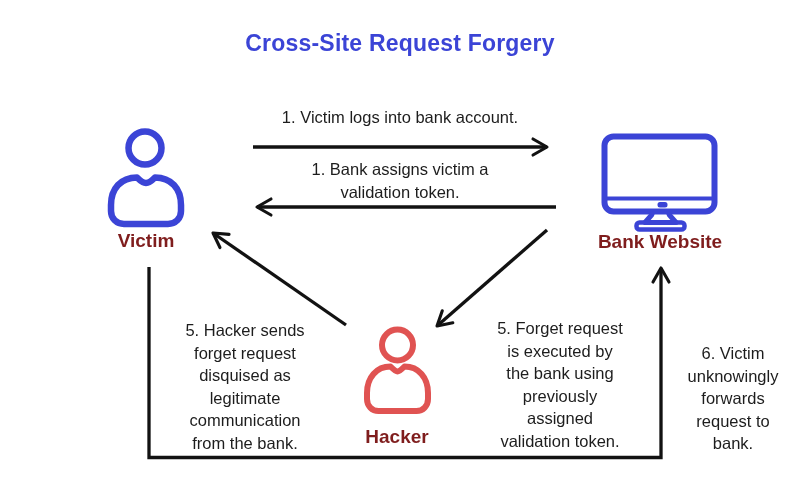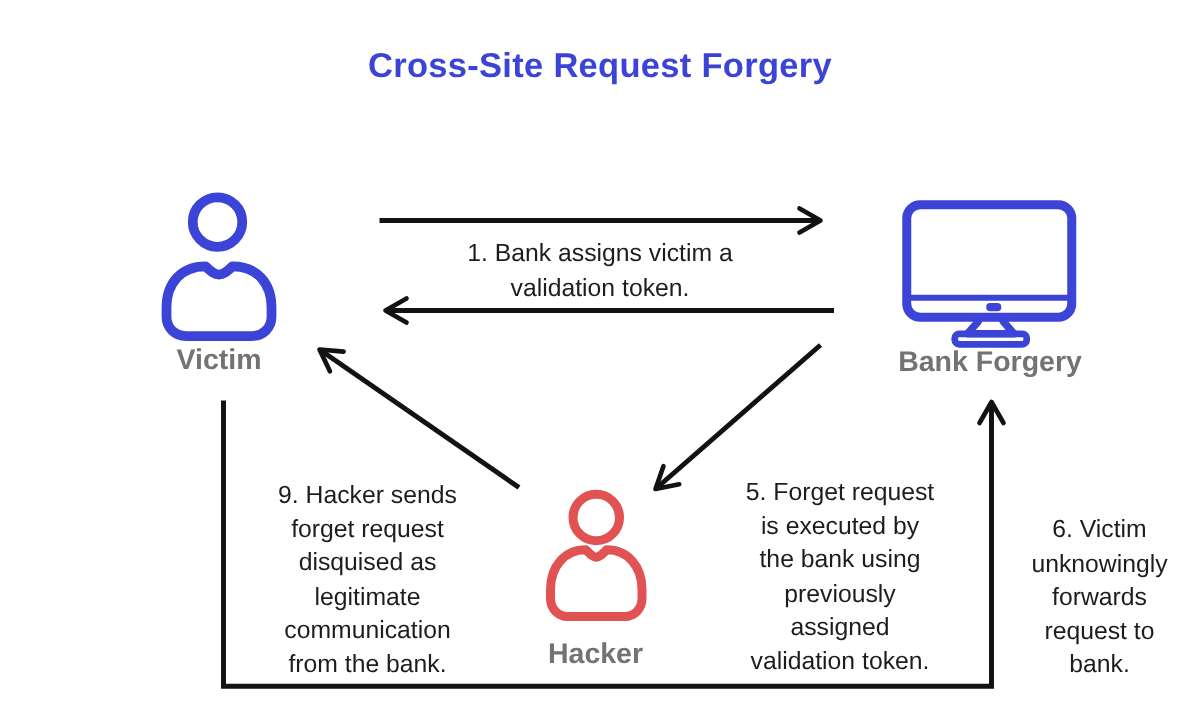--- a/index.html
+++ b/index.html
@@ -15,21 +15,21 @@
   .step{
     position:absolute;color:#1d1d1d;text-align:center;white-space:pre-line;
     font-size:16.5px;line-height:22.5px;
   }
   .step1{top:106px;left:200px;width:400px;}
   .step2{top:158px;left:290px;width:220px;}
   .step3{top:319px;left:166px;width:158px;}
   .step4{top:342px;left:671px;width:124px;}
   .step5{top:317px;left:480px;width:160px;}
   .actor-label{
-    position:absolute;color:#737373;text-align:center;
+    position:absolute;color:#7f1d1d;text-align:center;
     font-size:19px;font-weight:bold;
   }
   .victim-label{top:230px;left:76px;width:140px;}
   .bank-label{top:231px;left:580px;width:160px;}
   .hacker-label{top:426px;left:327px;width:140px;}
   .icon-stroke{fill:none;stroke-linecap:round;stroke-linejoin:round;}
   .flow{fill:none;stroke:var(--line);stroke-width:3.3;}
 </style>
 </head>
 <body>
@@ -68,26 +68,27 @@
     <line class="flow" x1="556" y1="207" x2="257" y2="207" marker-end="url(#arrowhead)"></line>
 
     <line class="flow" x1="346" y1="325" x2="213" y2="233" marker-end="url(#arrowhead)"></line>
 
     <line class="flow" x1="547" y1="230" x2="437" y2="326" marker-end="url(#arrowhead)"></line>
 
     <path class="flow" d="M149 267 L149 457.5 L661 457.5 L661 268" marker-end="url(#arrowhead)"></path>
   </svg>
 
   <div class="actor-label victim-label">Victim</div>
-  <div class="actor-label bank-label">Bank Forgery</div>
+  <div class="actor-label bank-label">Bank Website</div>
   <div class="actor-label hacker-label">Hacker</div>
 
+  <div class="step step1">1. Victim logs into bank account.</div>
   <div class="step step2">1. Bank assigns victim a
 validation token.</div>
-  <div class="step step3">9. Hacker sends
+  <div class="step step3">5. Hacker sends
 forget request
 disquised as
 legitimate
 communication
 from the bank.</div>
   <div class="step step4">6. Victim
 unknowingly
 forwards
 request to
 bank.</div>

